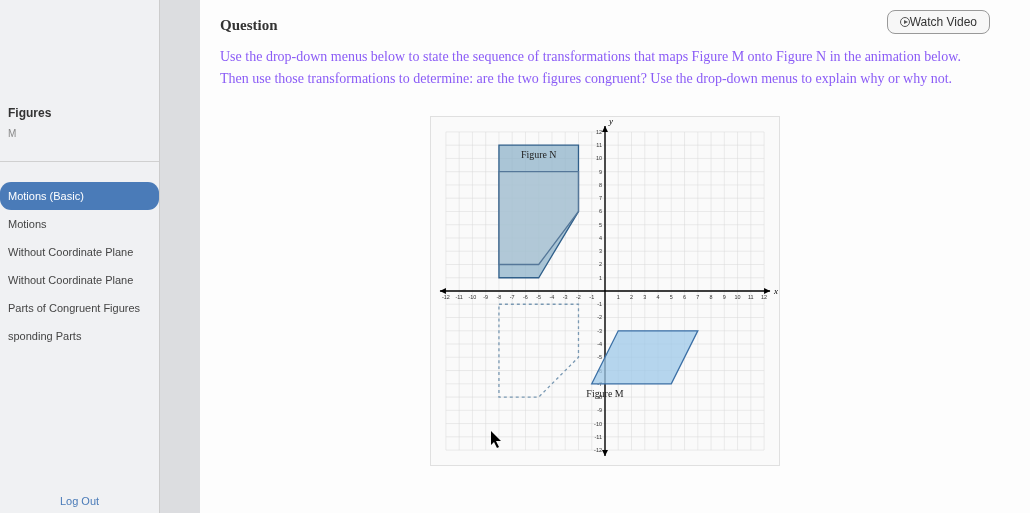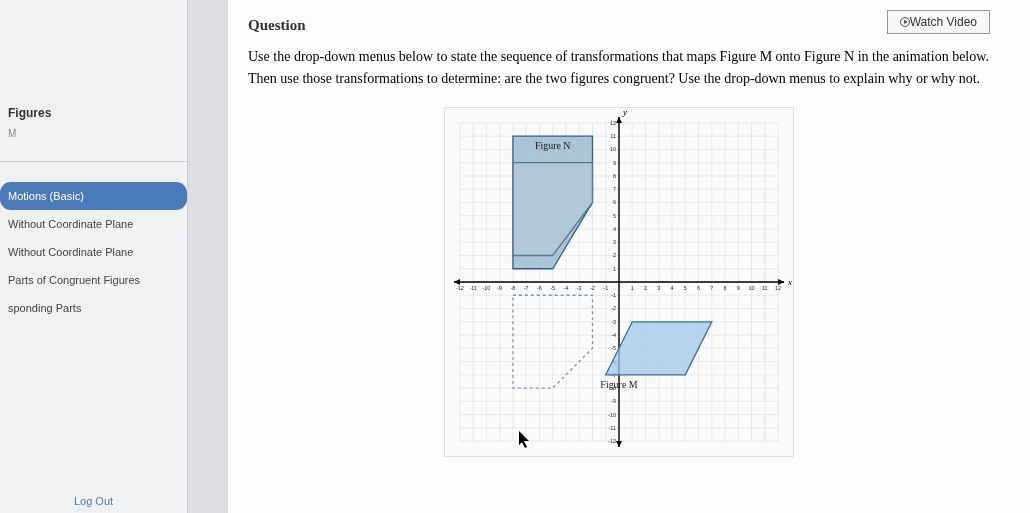--- a/index.html
+++ b/index.html
@@ -6,21 +6,21 @@
   body {
     font-family: Georgia, 'Times New Roman', serif;
     background: #e8e9eb;
     width: 1030px;
     height: 513px;
     overflow: hidden;
     position: relative;
   }
   .layout { display: flex; height: 100%; }
   .sidebar {
-    width: 188px;
+    width: 160px;
     background: #f0f1f3;
     border-right: 1px solid #ccc;
     padding-top: 100px;
     font-family: Arial, sans-serif;
     font-size: 11px;
     color: #555;
     display: flex;
     flex-direction: column;
   }
   .sidebar .group-label {
@@ -80,21 +80,21 @@
     flex: 1;
   }
   .btn {
     border: 1px solid #999;
     background: #f7f7f7;
     padding: 4px 12px;
     font-size: 12px;
     font-family: Arial, sans-serif;
     color: #333;
     margin-left: 8px;
-    border-radius: 0;
+    border-radius: 8px;
     cursor: pointer;
     display: inline-flex;
     align-items: center;
   }
   .play-icon {
     width: 10px; height: 10px;
     border: 1px solid #555;
     border-radius: 50%;
     position: relative;
     display: inline-block;
@@ -102,23 +102,23 @@
   .play-icon::after {
     content: '';
     position: absolute;
     left: 3px; top: 2px;
     border-left: 4px solid #555;
     border-top: 2.5px solid transparent;
     border-bottom: 2.5px solid transparent;
   }
   .prompt {
     font-size: 14px;
-    color: #000000;
+    color: #8b5cf6;
     line-height: 1.55;
-    margin-bottom: 18px;
+    margin-bottom: 27px;
   }
   .figure-wrap {
     display: flex;
     justify-content: center;
   }
   svg.graph {
     background: #fafafa;
     border: 1px solid #e0e0e0;
   }
   .cursor {
@@ -132,20 +132,21 @@
 </style>
 </head>
 <body>
 
 <div class="layout">
   <div class="sidebar">
     <div class="group-label">Figures</div>
     <div class="sub">M</div>
     <hr>
     <div class="nav-item active">Motions (Basic)</div>
+    <div class="nav-item">Motions</div>
     <div class="nav-item">Without Coordinate Plane</div>
     <div class="nav-item">Without Coordinate Plane</div>
     <div class="nav-item">Parts of Congruent Figures</div>
     <div class="nav-item">sponding Parts</div>
     <div class="spacer"></div>
     <div class="logout">Log Out</div>
   </div>
 
   <div class="gap"></div>
 

